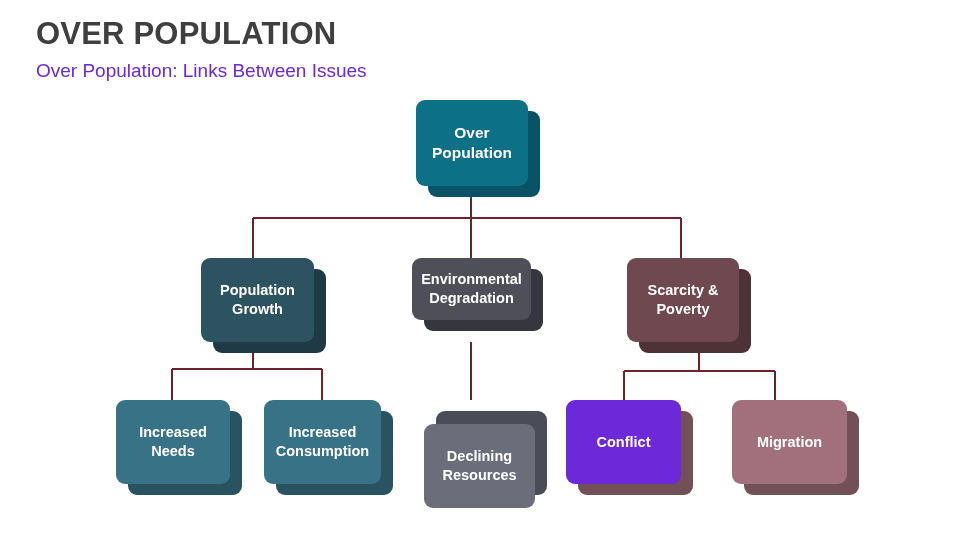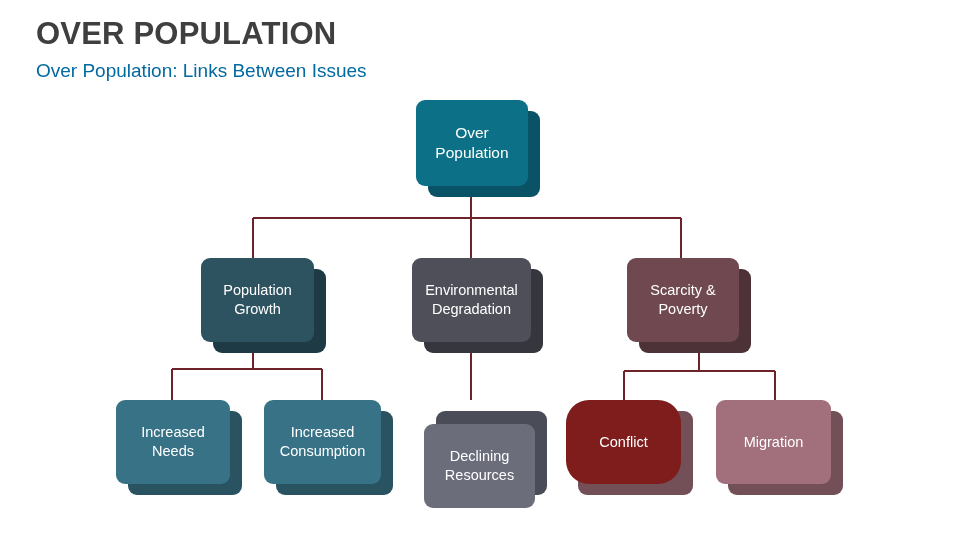--- a/index.html
+++ b/index.html
@@ -33,21 +33,21 @@
     letter-spacing: 0.2px;
     color: #3f3f3f;
     white-space: nowrap;
   }
   #page-subtitle {
     position: absolute;
     left: 36px;
     top: 60px;
     font-size: 19px;
     font-weight: normal;
-    color: #0369a1;
+    color: #6d28d9;
     white-space: nowrap;
   }
 
   
   #diagram {
     position: absolute;
     left: 0;
     top: 0;
     width: 960px;
     height: 540px;
@@ -80,21 +80,21 @@
     top: 0;
     width: 100%;
     height: 100%;
     border-radius: 9px;
     z-index: 2;
     display: flex;
     align-items: center;
     justify-content: center;
     text-align: center;
     color: #ffffff;
-    font-weight: normal;
+    font-weight: bold;
     line-height: 1.28;
     padding: 4px 8px;
     box-sizing: border-box;
   }
   .node .face .label {
     display: block;
     white-space: pre-line;
   }
 
   .lvl1 .face { font-size: 15.5px; }
@@ -145,21 +145,21 @@
     </div>
 
     <div class="node lvl2" style="left:201px; top:258px; width:113px; height:84px;">
       <div class="shadow" style="background:#1e3b45;"></div>
       <div class="face" style="background:#2d5360;">
         <span class="label">Population
 Growth</span>
       </div>
     </div>
 
-    <div class="node lvl2" style="left:412px; top:258px; width:119px; height:84px;border-radius:6px;">
+    <div class="node lvl2" style="left:412px; top:258px; width:119px; height:62px;border-radius:6px;">
       <div class="shadow" style="background:#36373e;"></div>
       <div class="face" style="background:#4e4f59;">
         <span class="label">Environmental
 Degradation</span>
       </div>
     </div>
 
     <div class="node lvl2" style="left:627px; top:258px; width:112px; height:84px;padding-left:32px;">
       <div class="shadow" style="background:#4d3238;"></div>
       <div class="face" style="background:#70484f;">
@@ -187,26 +187,26 @@
     <div class="node lvl3" style="left:424px; top:400px; width:111px; height:84px;">
       <div class="shadow" style="background:#4a4c57;"></div>
       <div class="face" style="background:#6b6d7b;margin-top:24px;">
         <span class="label">Declining
 Resources</span>
       </div>
     </div>
 
     <div class="node lvl3" style="left:566px; top:400px; width:115px; height:84px;">
       <div class="shadow" style="background:#734f58;"></div>
-      <div class="face" style="background:#7f1d1d;border-radius:23px;">
+      <div class="face" style="background:#6d28d9;">
         <span class="label">Conflict</span>
       </div>
     </div>
 
-    <div class="node lvl3" style="left:716px; top:400px; width:115px; height:84px;">
+    <div class="node lvl3" style="left:732px; top:400px; width:115px; height:84px;">
       <div class="shadow" style="background:#734f58;"></div>
       <div class="face" style="background:#a1707c;">
         <span class="label">Migration</span>
       </div>
     </div>
 
   </div>
 </div>
 
 </body></html>

